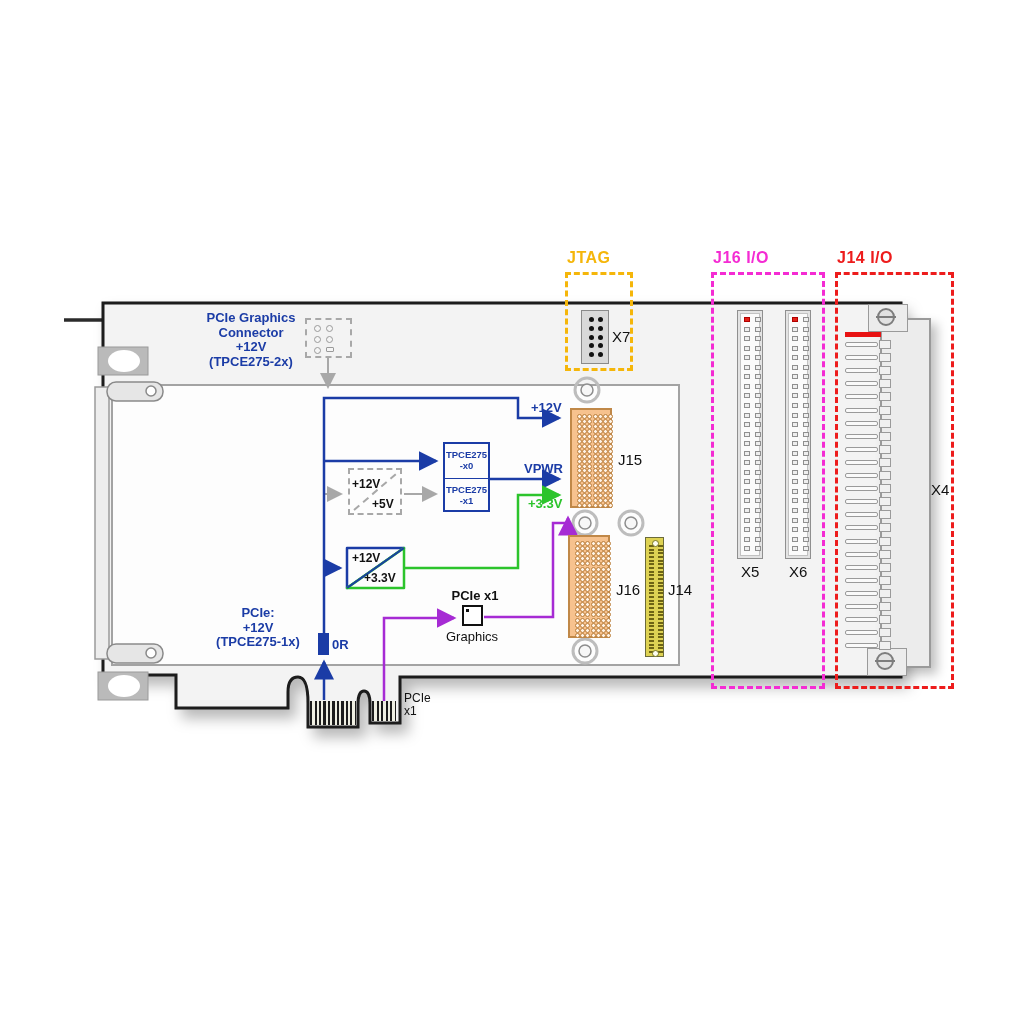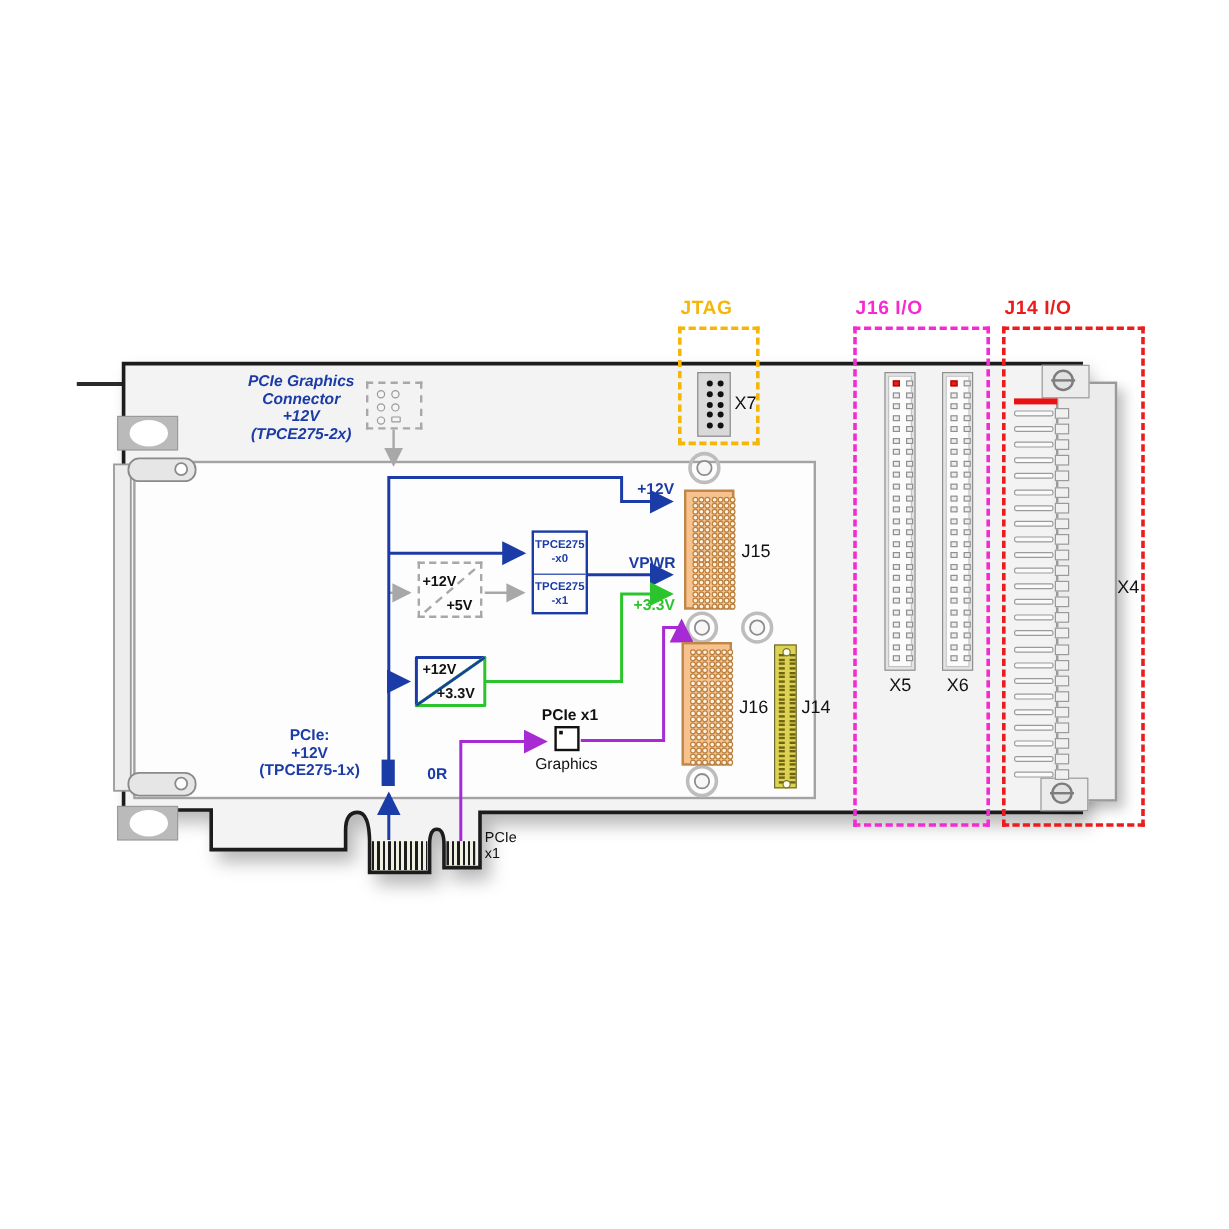--- a/index.html
+++ b/index.html
@@ -145,21 +145,21 @@
 
     <g stroke="#A62BD4" stroke-width="2.5" fill="none">
       <path d="M384,701 V618 H454" marker-end="url(#apu)"></path>
       <path d="M484,617 H553 V523 H568 V518" marker-end="url(#apu)"></path>
     </g>
   </svg>
 
   <div class="lay fingers" style="left:310px;top:701px;width:46px;height:24px;"></div>
   <div class="lay fingers" style="left:372px;top:701px;width:24px;height:20px;"></div>
 
-  <div class="lay note pre" style="left:180px;top:311px;width:142px;font-style:italic;">PCIe Graphics
+  <div class="lay note pre" style="left:180px;top:311px;width:142px;">PCIe Graphics
 Connector
 +12V
 (TPCE275-2x)</div>
   <div class="lay gfxbox" id="gfx-pins" style="left:305px;top:318px;width:47px;height:40px;">
       <div class="gfxpin" style="left: 7px; top: 5px;"></div>
       <div class="gfxpin" style="left: 19px; top: 5px;"></div>
       <div class="gfxpin" style="left: 7px; top: 16px;"></div>
       <div class="gfxpin" style="left: 19px; top: 16px;"></div>
       <div class="gfxpin" style="left: 7px; top: 27px;"></div>
       <div class="gfxpin sq" style="left: 19px; top: 27px;"></div>
@@ -710,21 +710,21 @@
   </div>
 
   <div class="lay optbox" style="left:348px;top:468px;width:54px;height:47px;"></div>
   <div class="lay blacklbl" style="left:352px;top:477px;">+12V</div>
   <div class="lay blacklbl" style="left:372px;top:497px;">+5V</div>
 
   <div class="lay blacklbl" style="left:352px;top:551px;">+12V</div>
   <div class="lay blacklbl" style="left:364px;top:571px;">+3.3V</div>
 
   <div class="lay r0" style="left:318px;top:633px;width:11px;height:22px;"></div>
-  <div class="lay netlabel" style="left:332px;top:637px;margin-left:24px;">0R</div>
+  <div class="lay netlabel" style="left:332px;top:637px;">0R</div>
 
   <div class="lay" style="left:444px;top:588px;width:62px;text-align:center;font-size:13px;font-weight:bold;color:#111;">PCIe x1</div>
   <div class="lay redriver" style="left:462px;top:605px;width:21px;height:21px;">
       <div class="rdot"></div>
     </div>
   <div class="lay" style="left:446px;top:629px;font-size:13px;color:#111;">Graphics</div>
 
   <div class="lay note pre" style="left:197px;top:606px;width:122px;">PCIe:
 +12V
 (TPCE275-1x)</div>

